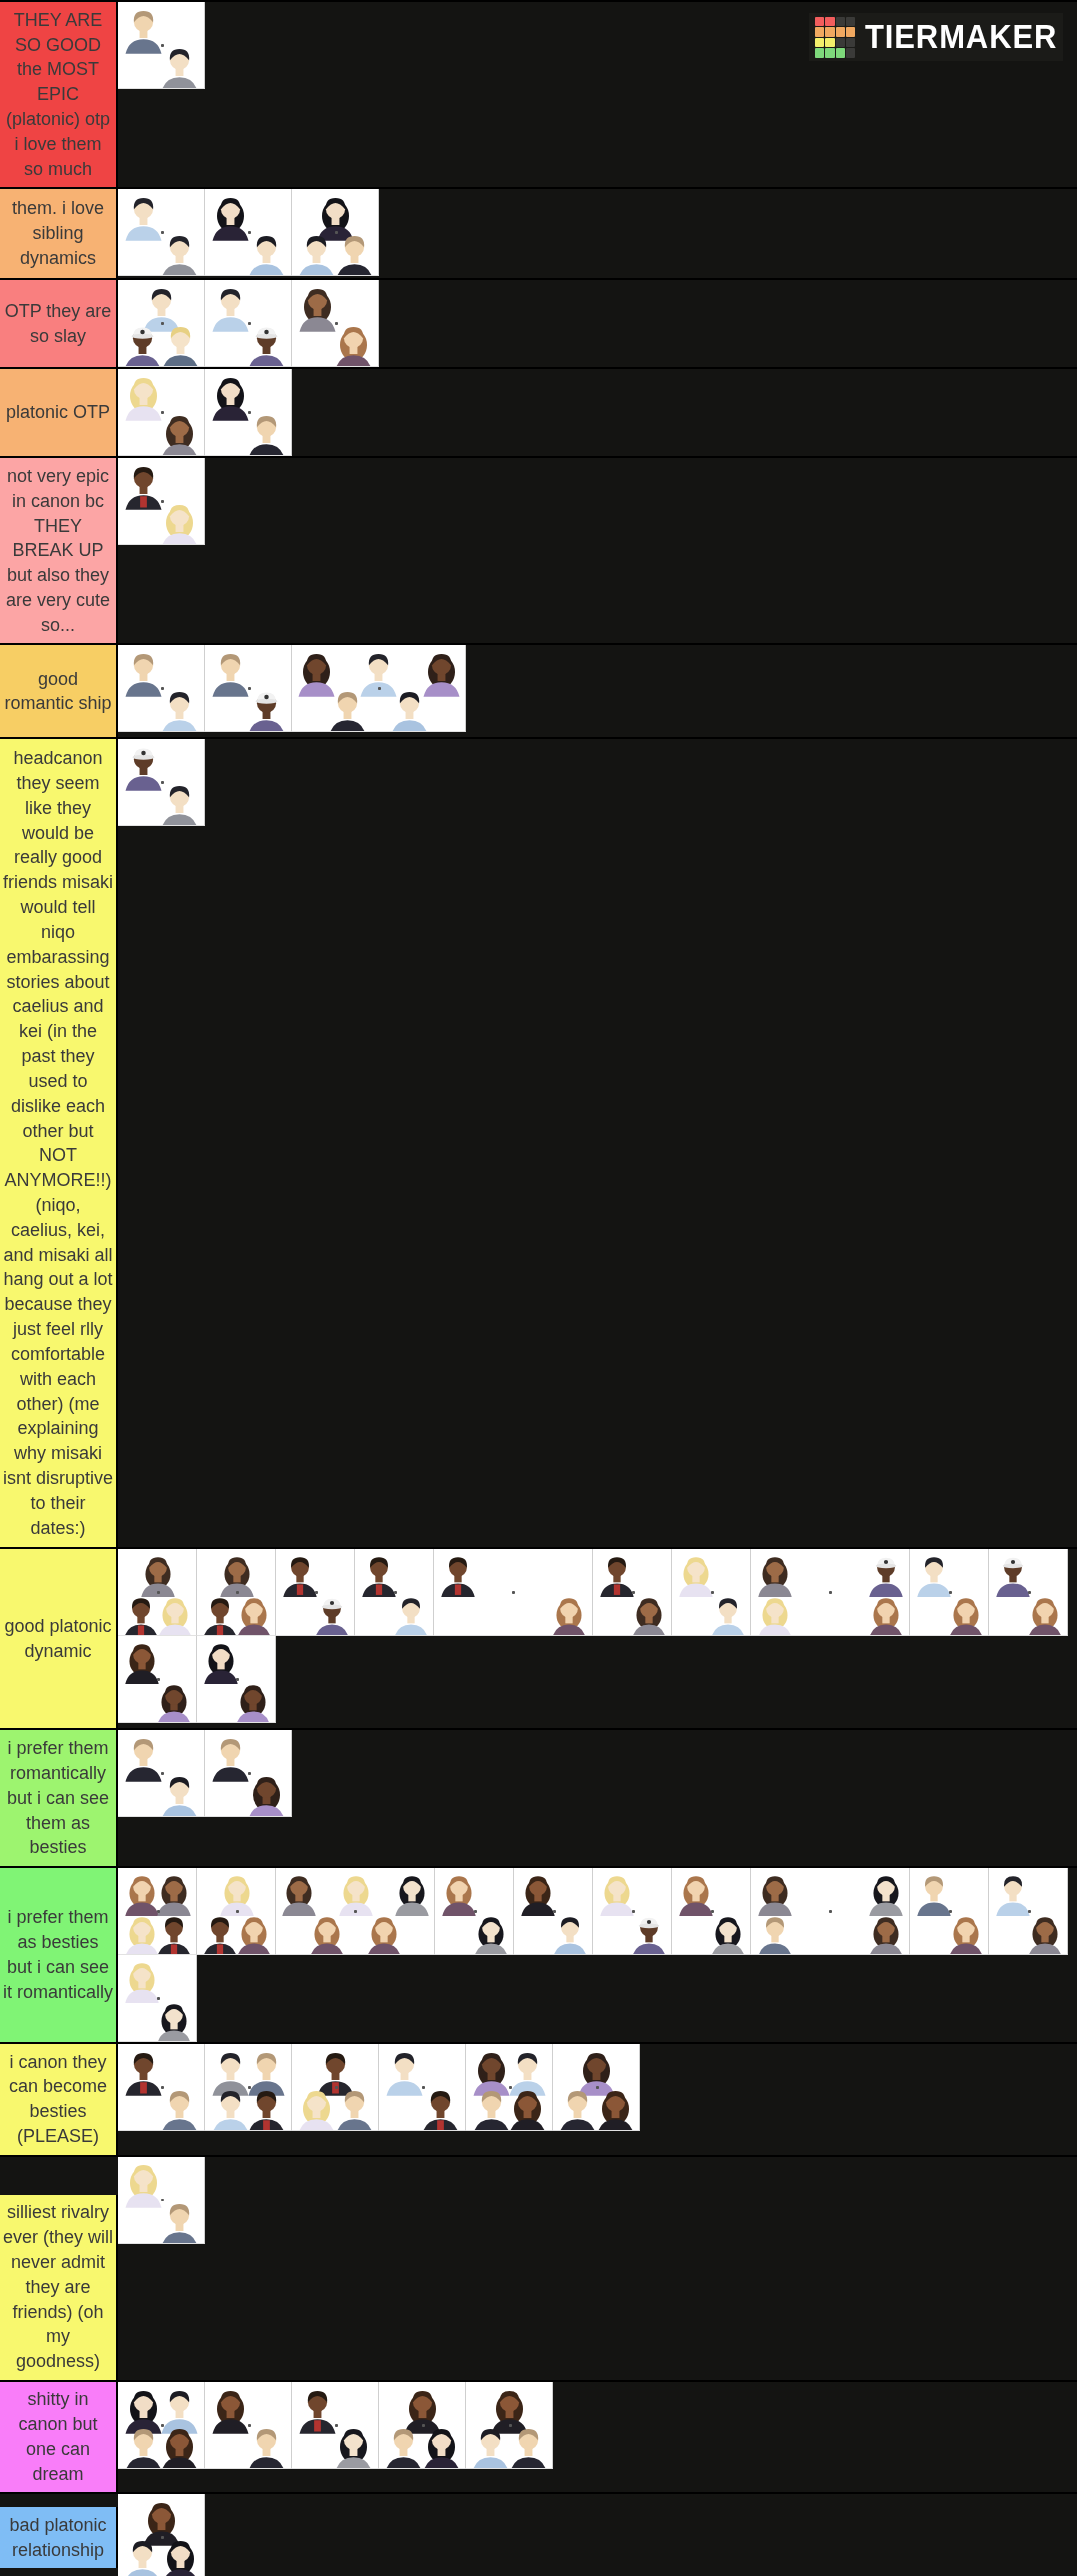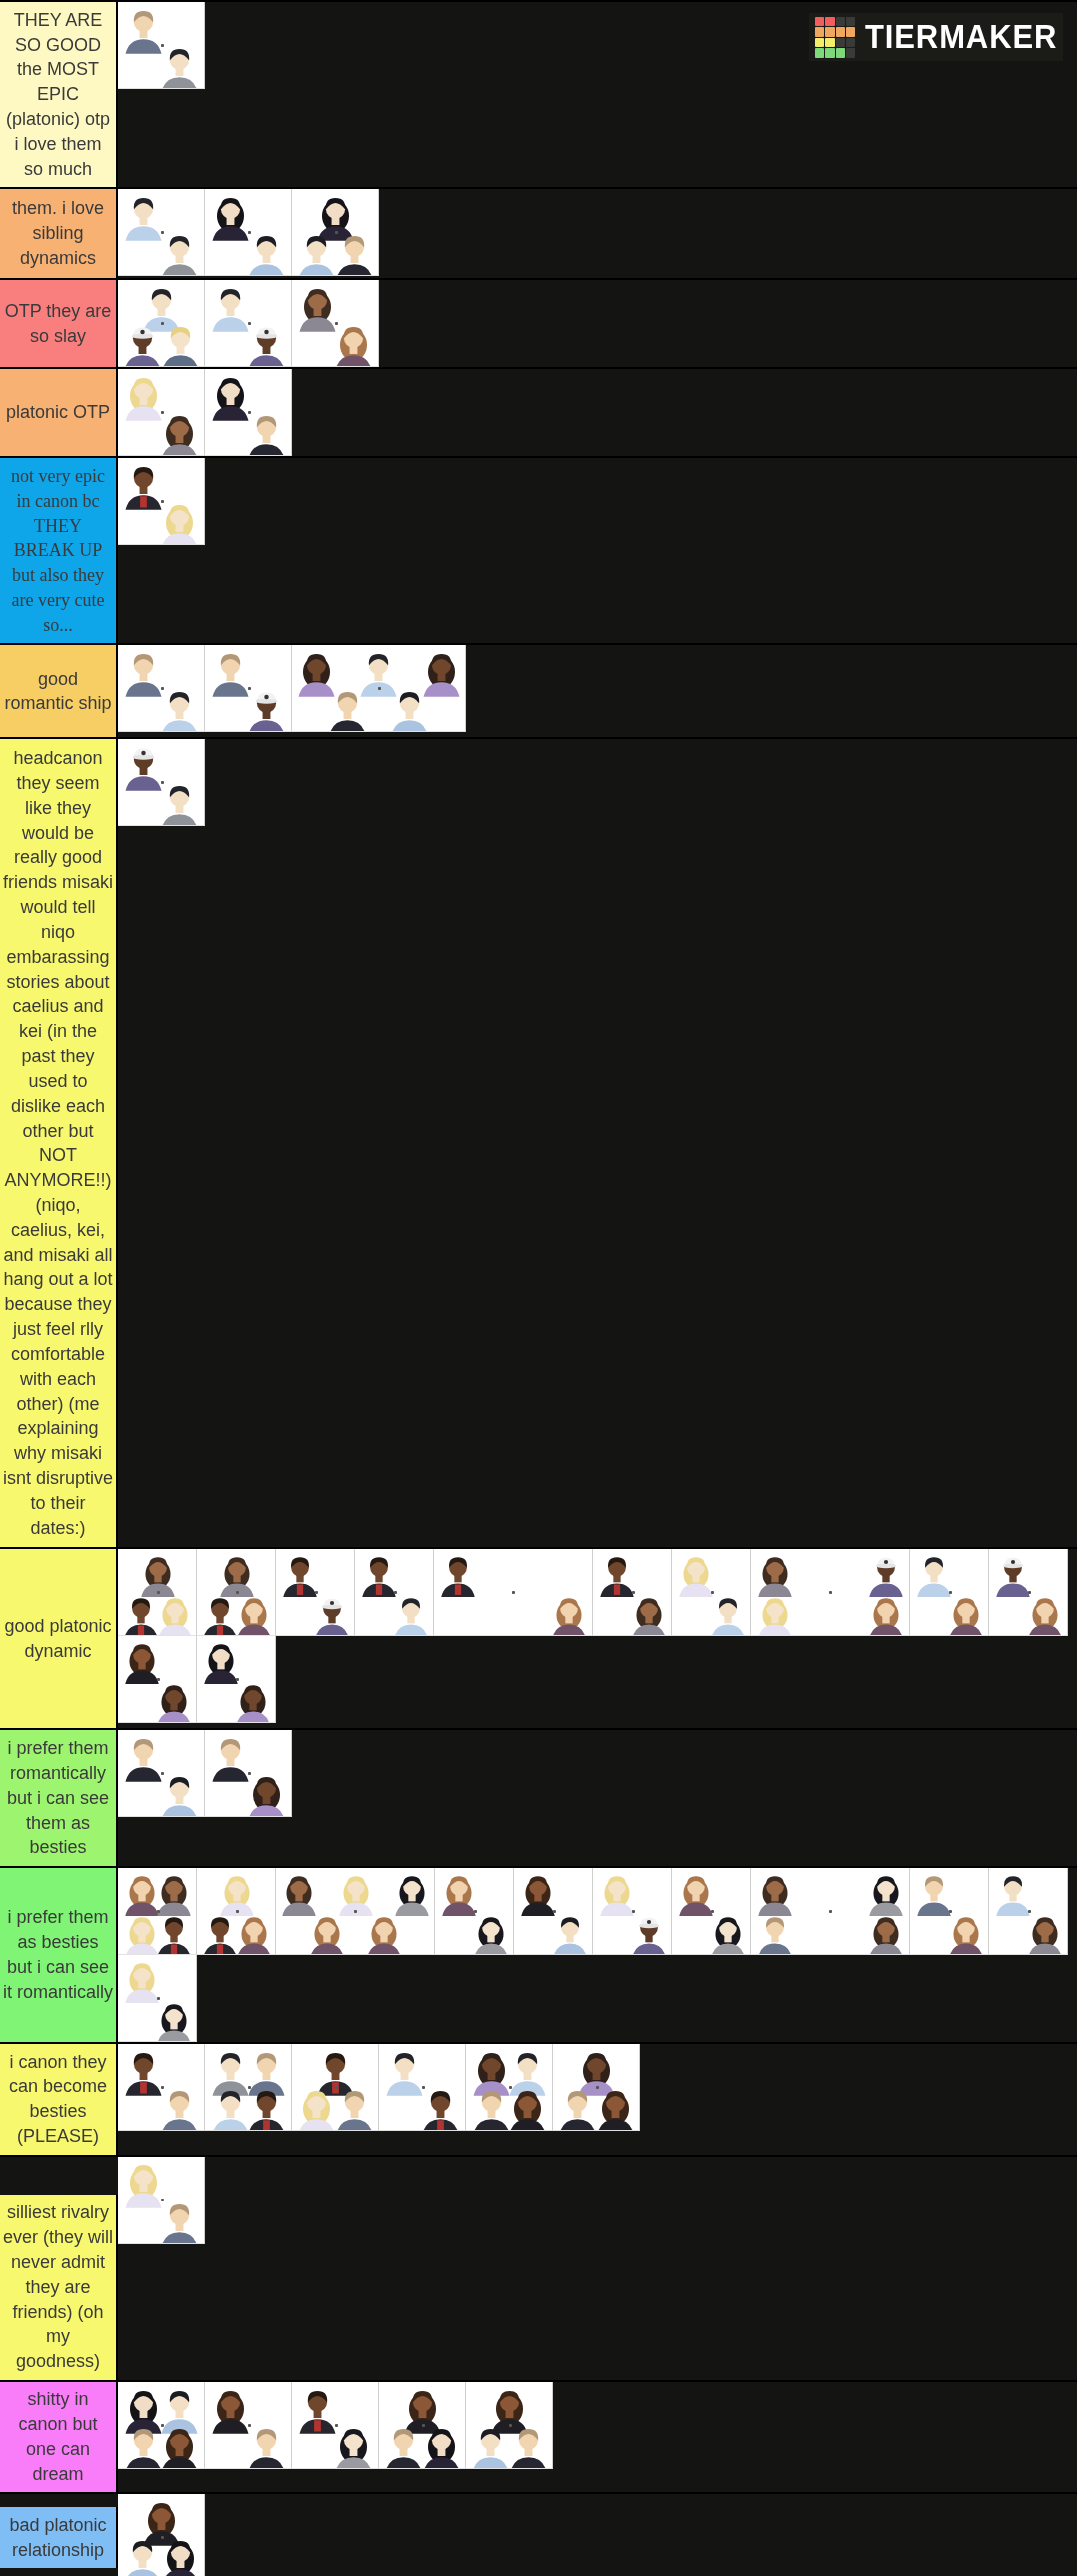--- a/index.html
+++ b/index.html
@@ -22,21 +22,21 @@
   .logo-grid span{display:block;width:9.5px;height:9.5px;border-radius:0.9px;}
   .logo-text{color:#fff;font-weight:800;font-size:31px;letter-spacing:0.9px;
     font-family:"Liberation Sans",sans-serif;transform:scaleY(1.08);}
 </style>
 </head>
 <body>
 
 <div class="board">
   <div id="tiers">
       <div class="tier" style="min-height: 181px;">
-        <div class="tier-label" style="background: #fef9c3;">THEY ARE SO GOOD the MOST EPIC (platonic) otp i love them so much</div>
+        <div class="tier-label" style="background: #ef4444;">THEY ARE SO GOOD the MOST EPIC (platonic) otp i love them so much</div>
         <div class="tier-content">
           <div class="cell-row">
             <div class="cell" style="width: 87px;">
               <svg class="avatar" viewBox="0 0 40 44" xmlns="http://www.w3.org/2000/svg" style="left: 2.8px; top: 1.9px; width: 45px; height: 50px;">
                 <path d="M4 44 Q7 31 20 31 Q33 31 36 44 Z" fill="#68758d"></path>
                 <rect x="16.5" y="23" width="7" height="7" fill="#f0d5b0"></rect>
                 <circle cx="20" cy="16" r="8.5" fill="#f0d5b0"></circle>
                 <path d="M11.5 16 Q10.5 6 20 6 Q29.5 6 28.5 16 Q24 10.5 20 10.5 Q16 10.5 11.5 16 Z" fill="#b39877"></path>
               </svg>
               <svg class="avatar" viewBox="0 0 40 44" xmlns="http://www.w3.org/2000/svg" style="left: 39px; top: 40px; width: 45px; height: 50px;">
@@ -208,21 +208,21 @@
                 <rect x="16.5" y="23" width="7" height="7" fill="#f0d5b0"></rect>
                 <circle cx="20" cy="16" r="8.5" fill="#f0d5b0"></circle>
                 <path d="M11.5 16 Q10.5 6 20 6 Q29.5 6 28.5 16 Q24 10.5 20 10.5 Q16 10.5 11.5 16 Z" fill="#b39877"></path>
               </svg>
               <div class="pair-dot" style="left: 43px; top: 42px;"></div>
             </div>
           </div>
         </div>
       </div>
       <div class="tier" style="min-height: 171px;">
-        <div class="tier-label" style="background: #0ea5e9; font-family: Liberation Serif, serif;">not very epic in canon bc THEY BREAK UP but also they are very cute so...</div>
+        <div class="tier-label" style="background: #fca5a5;">not very epic in canon bc THEY BREAK UP but also they are very cute so...</div>
         <div class="tier-content">
           <div class="cell-row">
             <div class="cell" style="width: 87px;">
               <svg class="avatar" viewBox="0 0 40 44" xmlns="http://www.w3.org/2000/svg" style="left: 2.8px; top: 1.9px; width: 45px; height: 50px;">
                 <path d="M4 44 Q7 31 20 31 Q33 31 36 44 Z" fill="#26262e"></path>
                 <rect x="17" y="32" width="6" height="10" fill="#b23430"></rect>
                 <rect x="16.5" y="23" width="7" height="7" fill="#70462d"></rect>
                 <circle cx="20" cy="16" r="8.5" fill="#70462d"></circle>
                 <path d="M11.5 16 Q10.5 6 20 6 Q29.5 6 28.5 16 Q24 10.5 20 10.5 Q16 10.5 11.5 16 Z" fill="#251a12"></path>
               </svg>

